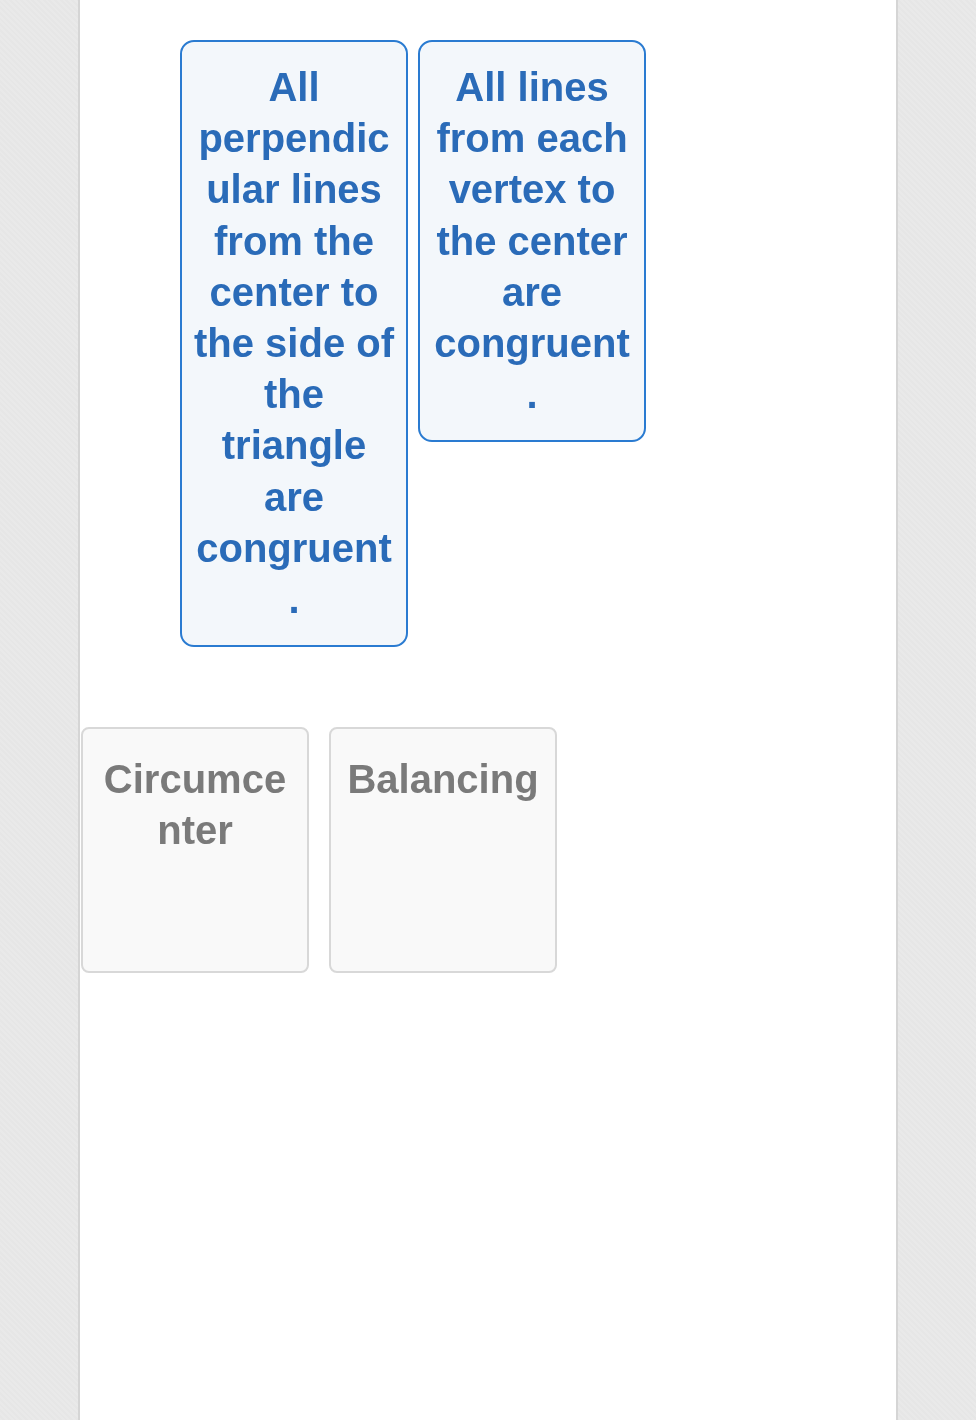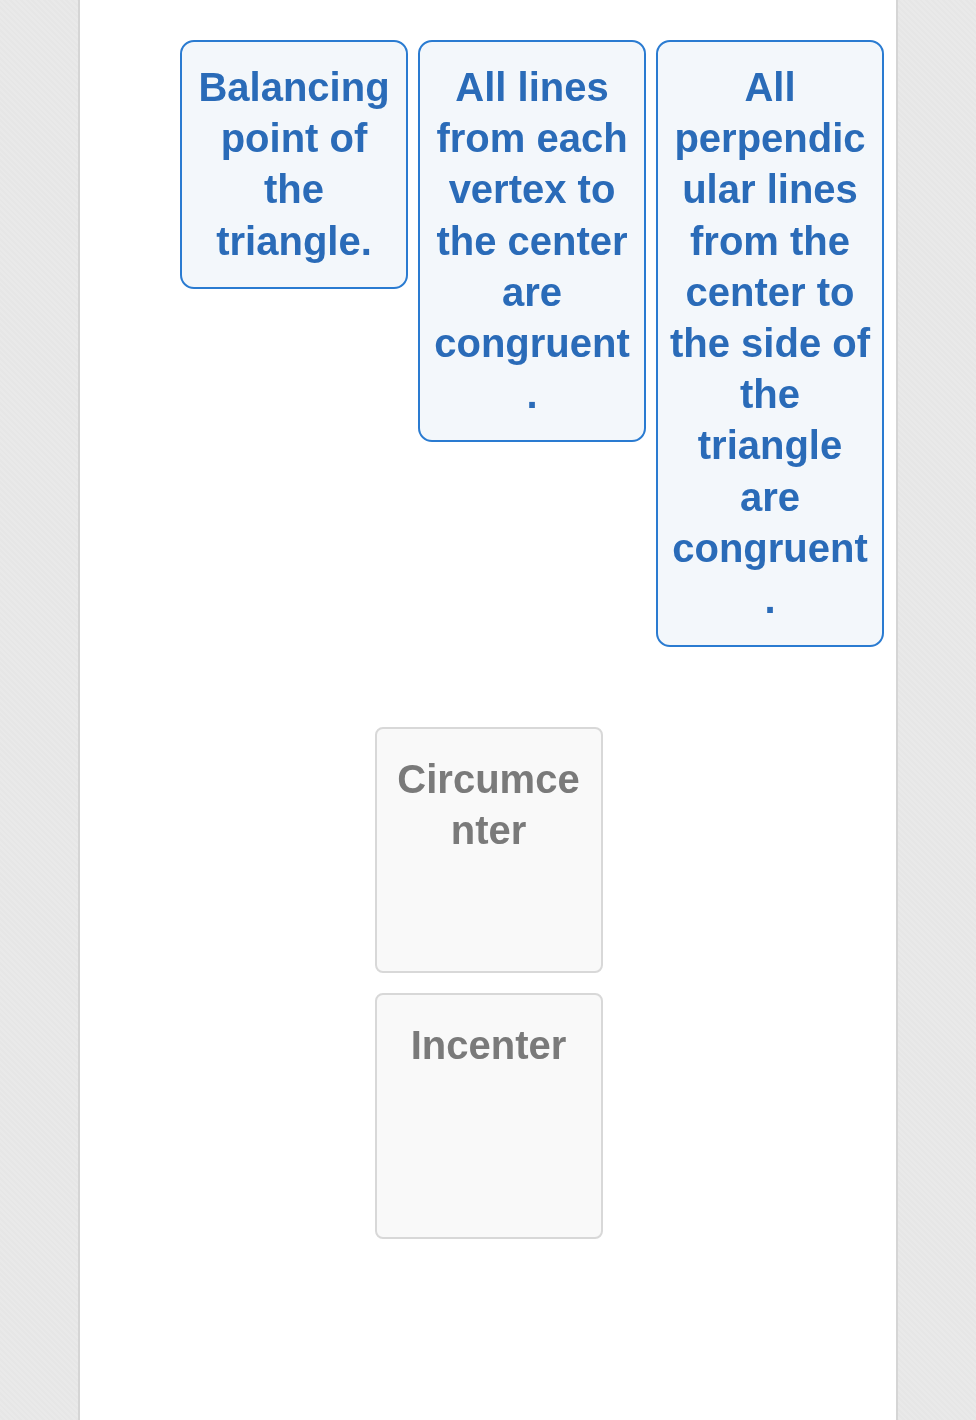--- a/index.html
+++ b/index.html
@@ -42,21 +42,20 @@
       text-align: center;
       color: #2a6bb8;
       font-weight: bold;
       font-size: 40px;
       line-height: 1.28;
       word-wrap: break-word;
       overflow-wrap: break-word;
     }
     .bottom-area {
       display: flex;
-      flex-direction: column;
       align-items: center;
       gap: 20px;
       padding-left: 1px;
     }
     .bottom-row {
       display: flex;
       justify-content: center;
       gap: 20px;
     }
     .gray-card {
@@ -75,36 +74,33 @@
       overflow-wrap: break-word;
     }
   </style>
 </head>
 <body>
 
 <div class="outer-container">
 
   <div class="top-row">
     <div class="blue-card">
-      <span>Balancing point of the triangle.</span>
+      <span>All perpendicular lines from the center to the side of the triangle are congruent.</span>
     </div>
     <div class="blue-card">
       <span>All lines from each vertex to the center are congruent.</span>
-    </div>
-    <div class="blue-card">
-      <span>All perpendicular lines from the center to the side of the triangle are congruent.</span>
     </div>
   </div>
 
   <div class="bottom-area">
     <div class="bottom-row">
       <div class="gray-card">
         <span>Circumcenter</span>
       </div>
     </div>
     <div class="bottom-row">
       <div class="gray-card">
-        <span>Incenter</span>
+        <span>Balancing</span>
       </div>
     </div>
   </div>
 
 </div>
 
 </body></html>

